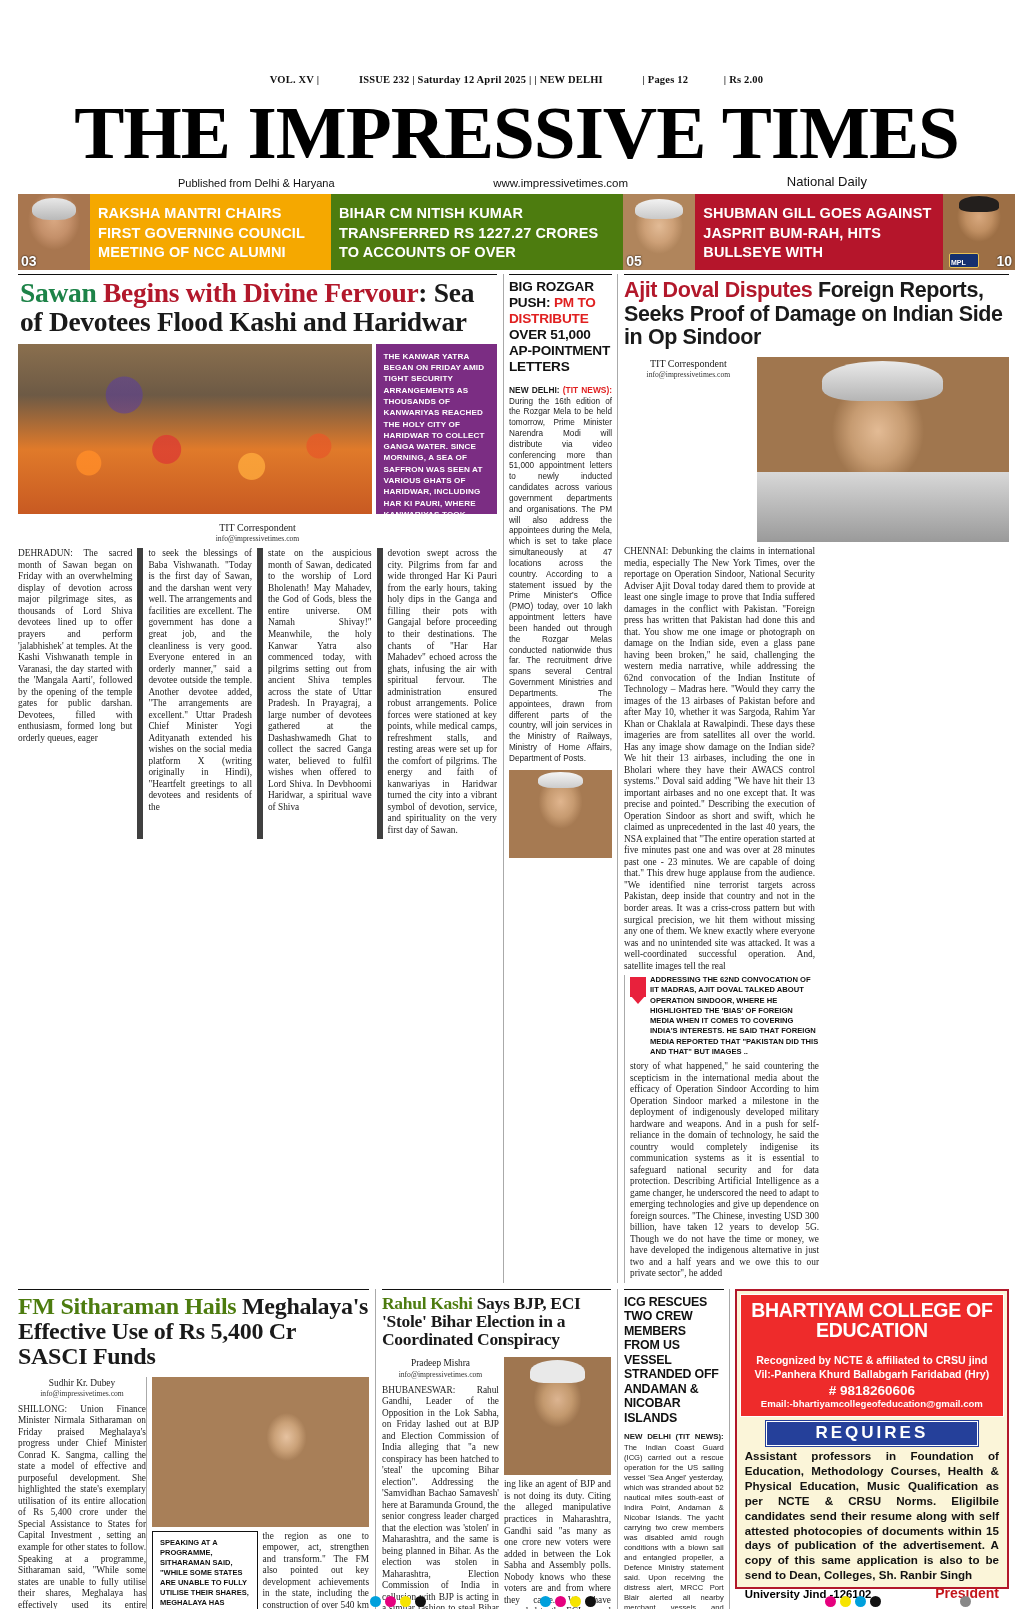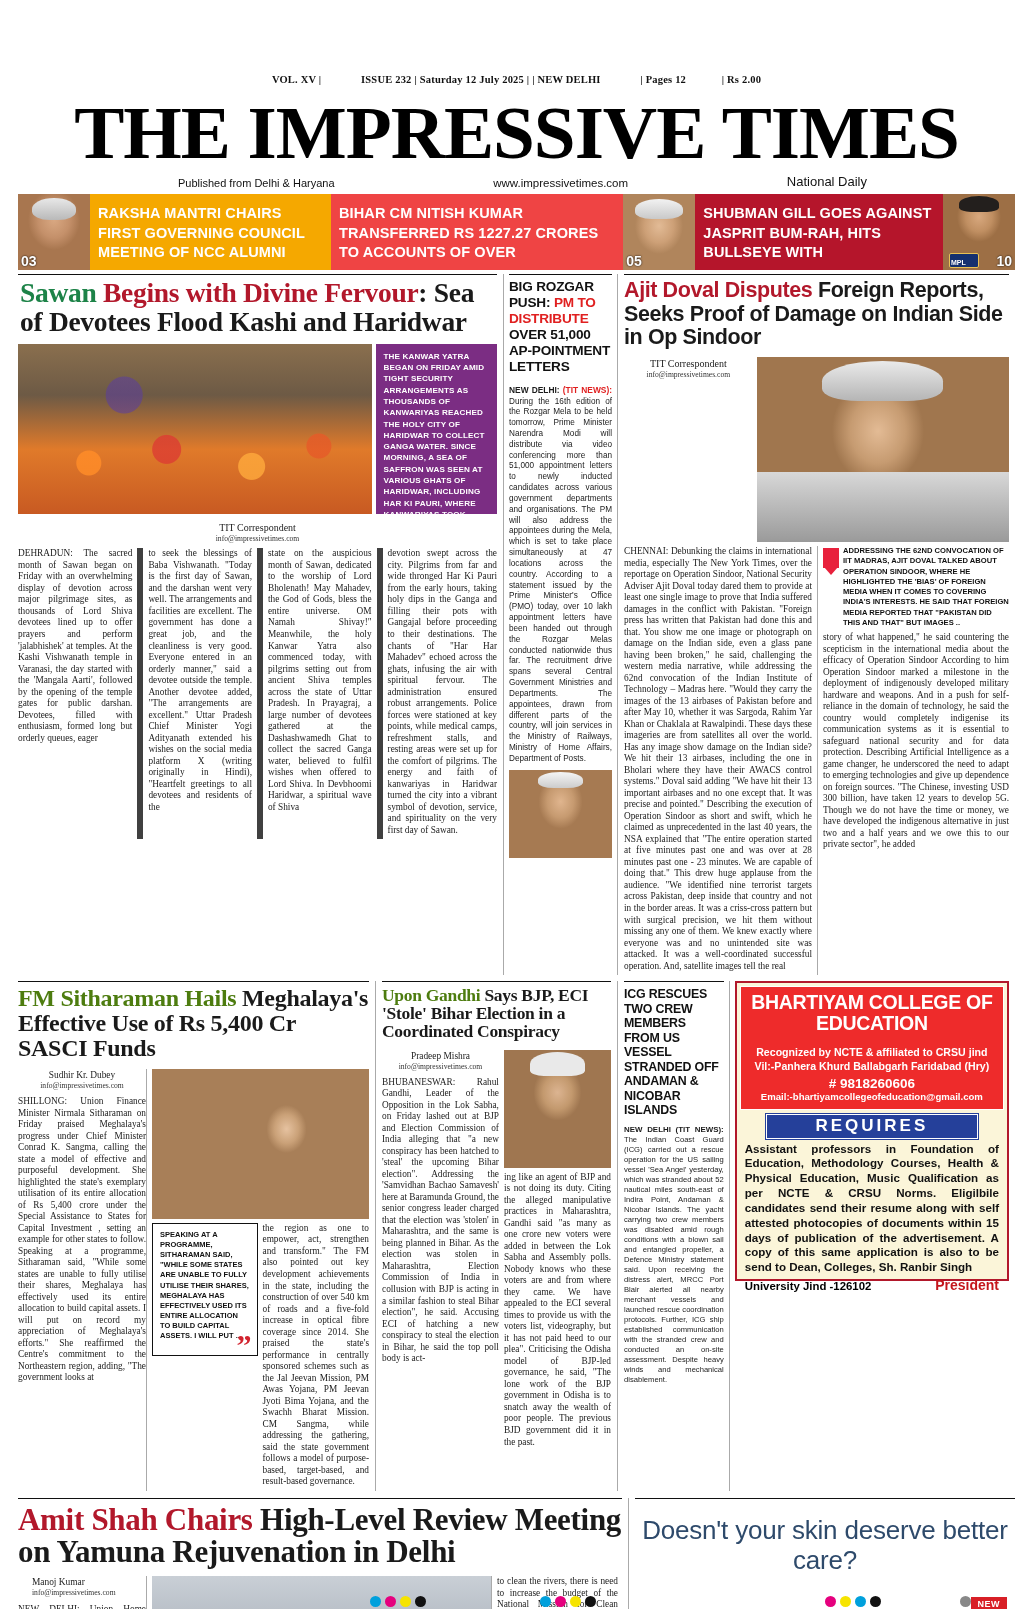--- a/index.html
+++ b/index.html
@@ -53,21 +53,21 @@
     font-family: "Liberation Sans", sans-serif; font-size: 14px; z-index: 3;
     text-shadow: 0 0 2px #000;
   }
   .btext {
     flex: 1; color: #fff; font-family: "Liberation Sans", sans-serif;
     font-weight: bold; font-size: 14.5px; line-height: 1.33;
     padding: 6px 6px 4px 8px; letter-spacing: .1px;
     display: flex; flex-direction: column; justify-content: center;
   }
   .p1 { background: #F5A800; width: 330px; }
-  .p2 { background: #ef4444; width: 384px; }
+  .p2 { background: #4d7c0f; width: 384px; }
   .p3 { background: #B5152B; width: 337px; }
 
   
   .face-rajnath {
     position:absolute; inset:0;
     background:
       radial-gradient(ellipse 26px 30px at 50% 34%, #d9a882 0%, #c4906a 60%, #a8764f 100%),
       linear-gradient(180deg, #4a4540 0%, #2c2a28 40%, #17313f 100%);
   }
   .face-rajnath::after{
@@ -269,21 +269,21 @@
   .tagred { color:#E02020; }
 </style>
 </head>
 <body>
 
 <div class="page">
 
   <div class="infoline">
     <span>VOL. XV |</span>
     <span class="sp1"></span>
-    <span>ISSUE 232 | Saturday 12 July 2025 | | NEW DELHI</span>
+    <span>ISSUE 232 | Saturday 12 April 2025 | | NEW DELHI</span>
     <span class="sp1"></span>
     <span>| Pages 12</span>
     <span class="sp2"></span>
     <span>| Rs 2.00</span>
   </div>
 
   <div class="masthead">THE IMPRESSIVE TIMES</div>
 
   <div class="subline">
     <span>Published from Delhi &amp; Haryana</span>
@@ -377,21 +377,21 @@
       <div style="display:flex; margin-top:8px;">
         <div style="width:130px;">
           <div class="byline">
             <div>TIT Correspondent</div>
             <div class="email">info@impressivetimes.com</div>
           </div>
         </div>
         <div class="photo photo-doval" style="width:255px; height:185px; margin-left:4px;"></div>
       </div>
 
-      <div style="display:flex; margin-top:4px;">
+      <div style="display:flex; margin-top:4px;flex-direction:column;">
         <div class="col body-text" style="width:196px; padding-left:0;">
             <p>CHENNAI: Debunking the claims in international media, especially The New York Times, over the reportage on Operation Sindoor, National Security Adviser Ajit Doval today dared them to provide at least one single image to prove that India suffered damages in the conflict with Pakistan. "Foreign press has written that Pakistan had done this and that. You show me one image or photograph on damage on the Indian side, even a glass pane having been broken," he said, challenging the western media narrative, while addressing the 62nd convocation of the Indian Institute of Technology – Madras here. "Would they carry the images of the 13 airbases of Pakistan before and after May 10, whether it was Sargoda, Rahim Yar Khan or Chaklala at Rawalpindi. These days these imageries are from satellites all over the world. Has any image show damage on the Indian side? We hit their 13 airbases, including the one in Bholari where they have their AWACS control systems." Doval said adding "We have hit their 13 important airbases and no one except that. It was precise and pointed." Describing the execution of Operation Sindoor as short and swift, which he claimed as unprecedented in the last 40 years, the NSA explained that "The entire operation started at five minutes past one and was over at 28 minutes past one - 23 minutes. We are capable of doing that." This drew huge applause from the audience. "We identified nine terrorist targets across Pakistan, deep inside that country and not in the border areas. It was a criss-cross pattern but with surgical precision, we hit them without missing any one of them. We knew exactly where everyone was and no unintended site was attacked. It was a well-coordinated successful operation. And, satellite images tell the real</p>
           </div>
         <div style="width:195px; padding-left:5px; border-left:1px solid #aaa;">
           <div class="cap-pin" style="margin-bottom:4px;">
             <span class="pin-shape"></span>
             <span class="cap-pin-text">ADDRESSING THE 62ND CONVOCATION OF IIT MADRAS, AJIT DOVAL TALKED ABOUT OPERATION SINDOOR, WHERE HE HIGHLIGHTED THE 'BIAS' OF FOREIGN MEDIA WHEN IT COMES TO COVERING INDIA'S INTERESTS. HE SAID THAT FOREIGN MEDIA REPORTED THAT "PAKISTAN DID THIS AND THAT" BUT IMAGES ..</span>
           </div>
           <div class="body-text">
               <p>story of what happened," he said countering the scepticism in the international media about the efficacy of Operation Sindoor According to him Operation Sindoor marked a milestone in the deployment of indigenously developed military hardware and weapons. And in a push for self-reliance in the domain of technology, he said the country would completely indigenise its communication systems as it is essential to safeguard national security and for data protection. Describing Artificial Intelligence as a game changer, he underscored the need to adapt to emerging technologies and give up dependence on foreign sources. "The Chinese, investing USD 300 billion, have taken 12 years to develop 5G. Though we do not have the time or money, we have developed the indigenous alternative in just two and a half years and we owe this to our private sector", he added</p>
@@ -432,21 +432,21 @@
               <p>the region as one to empower, act, strengthen and transform." The FM also pointed out key development achievements in the state, including the construction of over 540 km of roads and a five-fold increase in optical fibre coverage since 2014. She praised the state's performance in centrally sponsored schemes such as the Jal Jeevan Mission, PM Awas Yojana, PM Jeevan Jyoti Bima Yojana, and the Swachh Bharat Mission. CM Sangma, while addressing the gathering, said the state government follows a model of purpose-based, target-based, and result-based governance.</p>
             </div>
           </div>
         </div>
       </div>
     </div>
 
     <div style="width:243px; padding:0 6px; border-left:1px solid #aaa; border-right:1px solid #aaa;">
       <div class="hrule" style="margin-bottom:4px;"></div>
       <h1 class="head-serif" style="font-size:17.5px;">
-        <span class="maroon">Upon Gandhi</span><span> Says BJP, ECI 'Stole' Bihar Election in a Coordinated Conspiracy</span>
+        <span class="maroon">Rahul Kashi</span><span> Says BJP, ECI 'Stole' Bihar Election in a Coordinated Conspiracy</span>
       </h1>
 
       <div style="display:flex; margin-top:9px;">
         <div style="width:118px;">
           <div class="byline" style="font-size:9.4px;">
             <div>Pradeep Mishra</div>
             <div class="email">info@impressivetimes.com</div>
           </div>
           <div class="body-text" style="margin-top:4px;">
             <p>BHUBANESWAR: Rahul Gandhi, Leader of the Opposition in the Lok Sabha, on Friday lashed out at BJP and Election Commission of India alleging that "a new conspiracy has been hatched to 'steal' the upcoming Bihar election". Addressing the 'Samvidhan Bachao Samavesh' here at Baramunda Ground, the senior congress leader charged that the election was 'stolen' in Maharashtra, and the same is being planned in Bihar. As the election was stolen in Maharashtra, Election Commission of India in collusion with BJP is acting in a similar fashion to steal Bihar election", he said. Accusing ECI of hatching a new conspiracy to steal the election in Bihar, he said the top poll body is act-</p>

